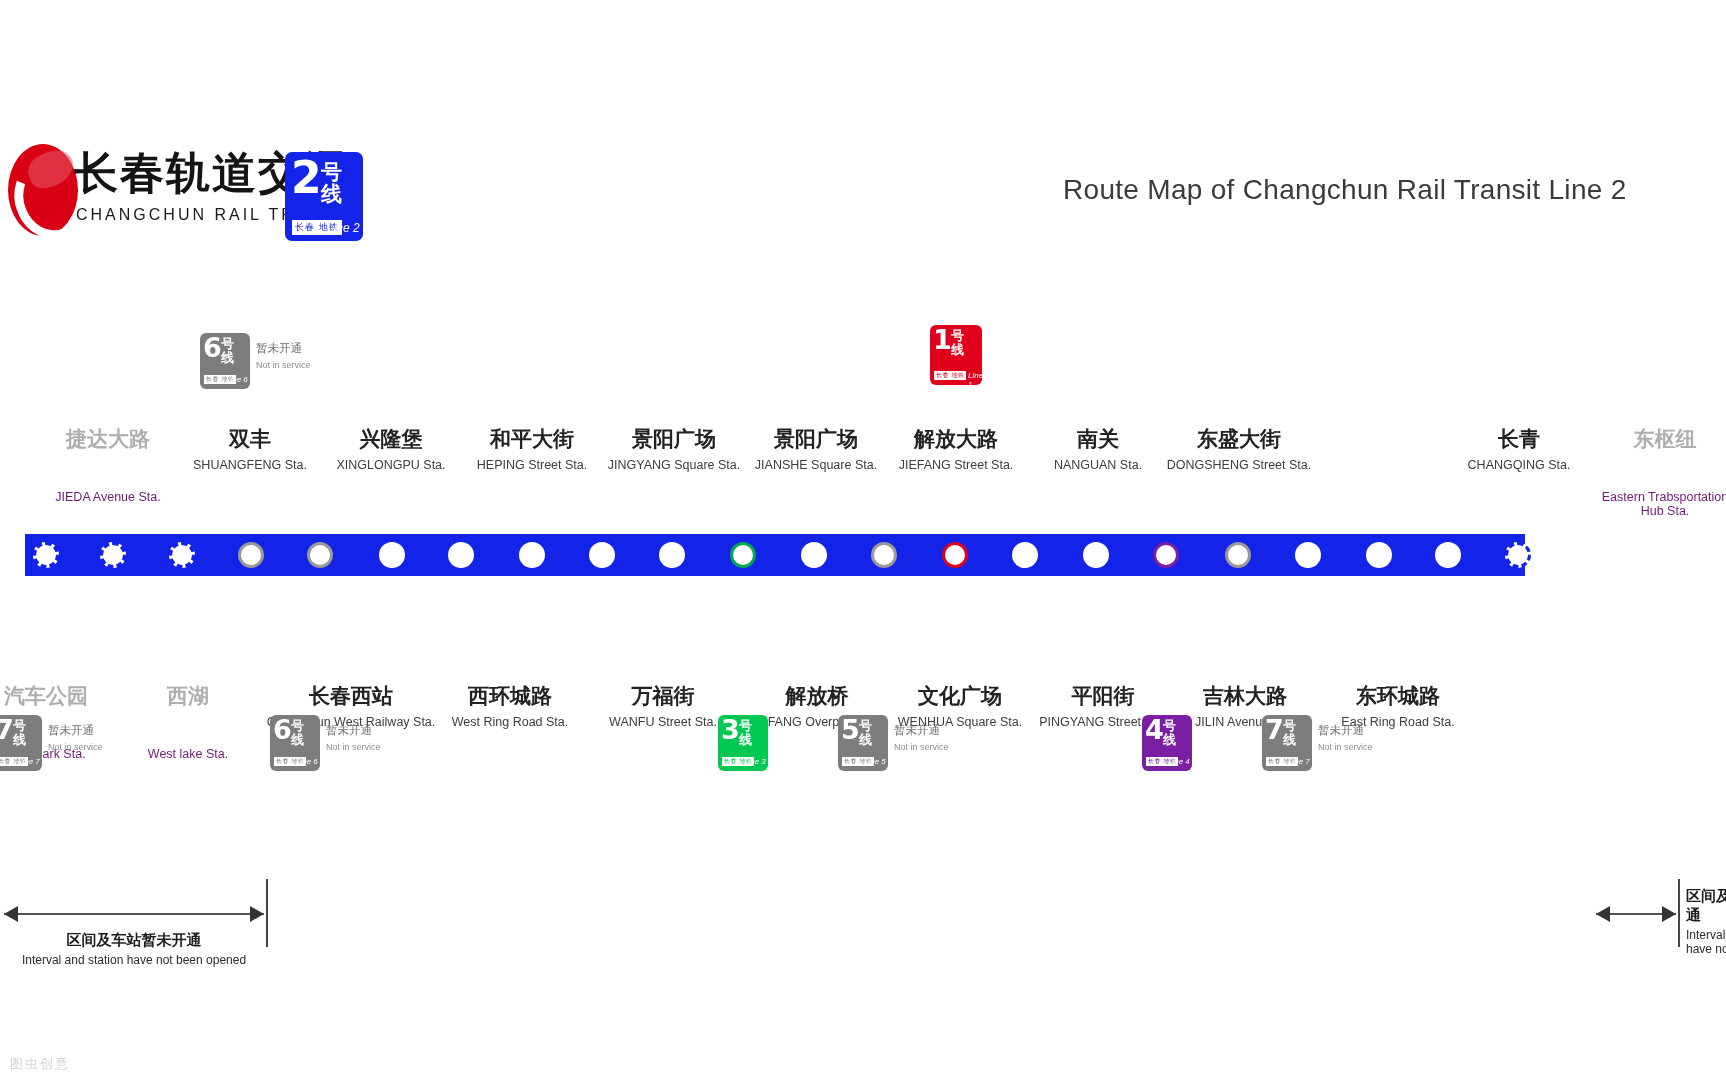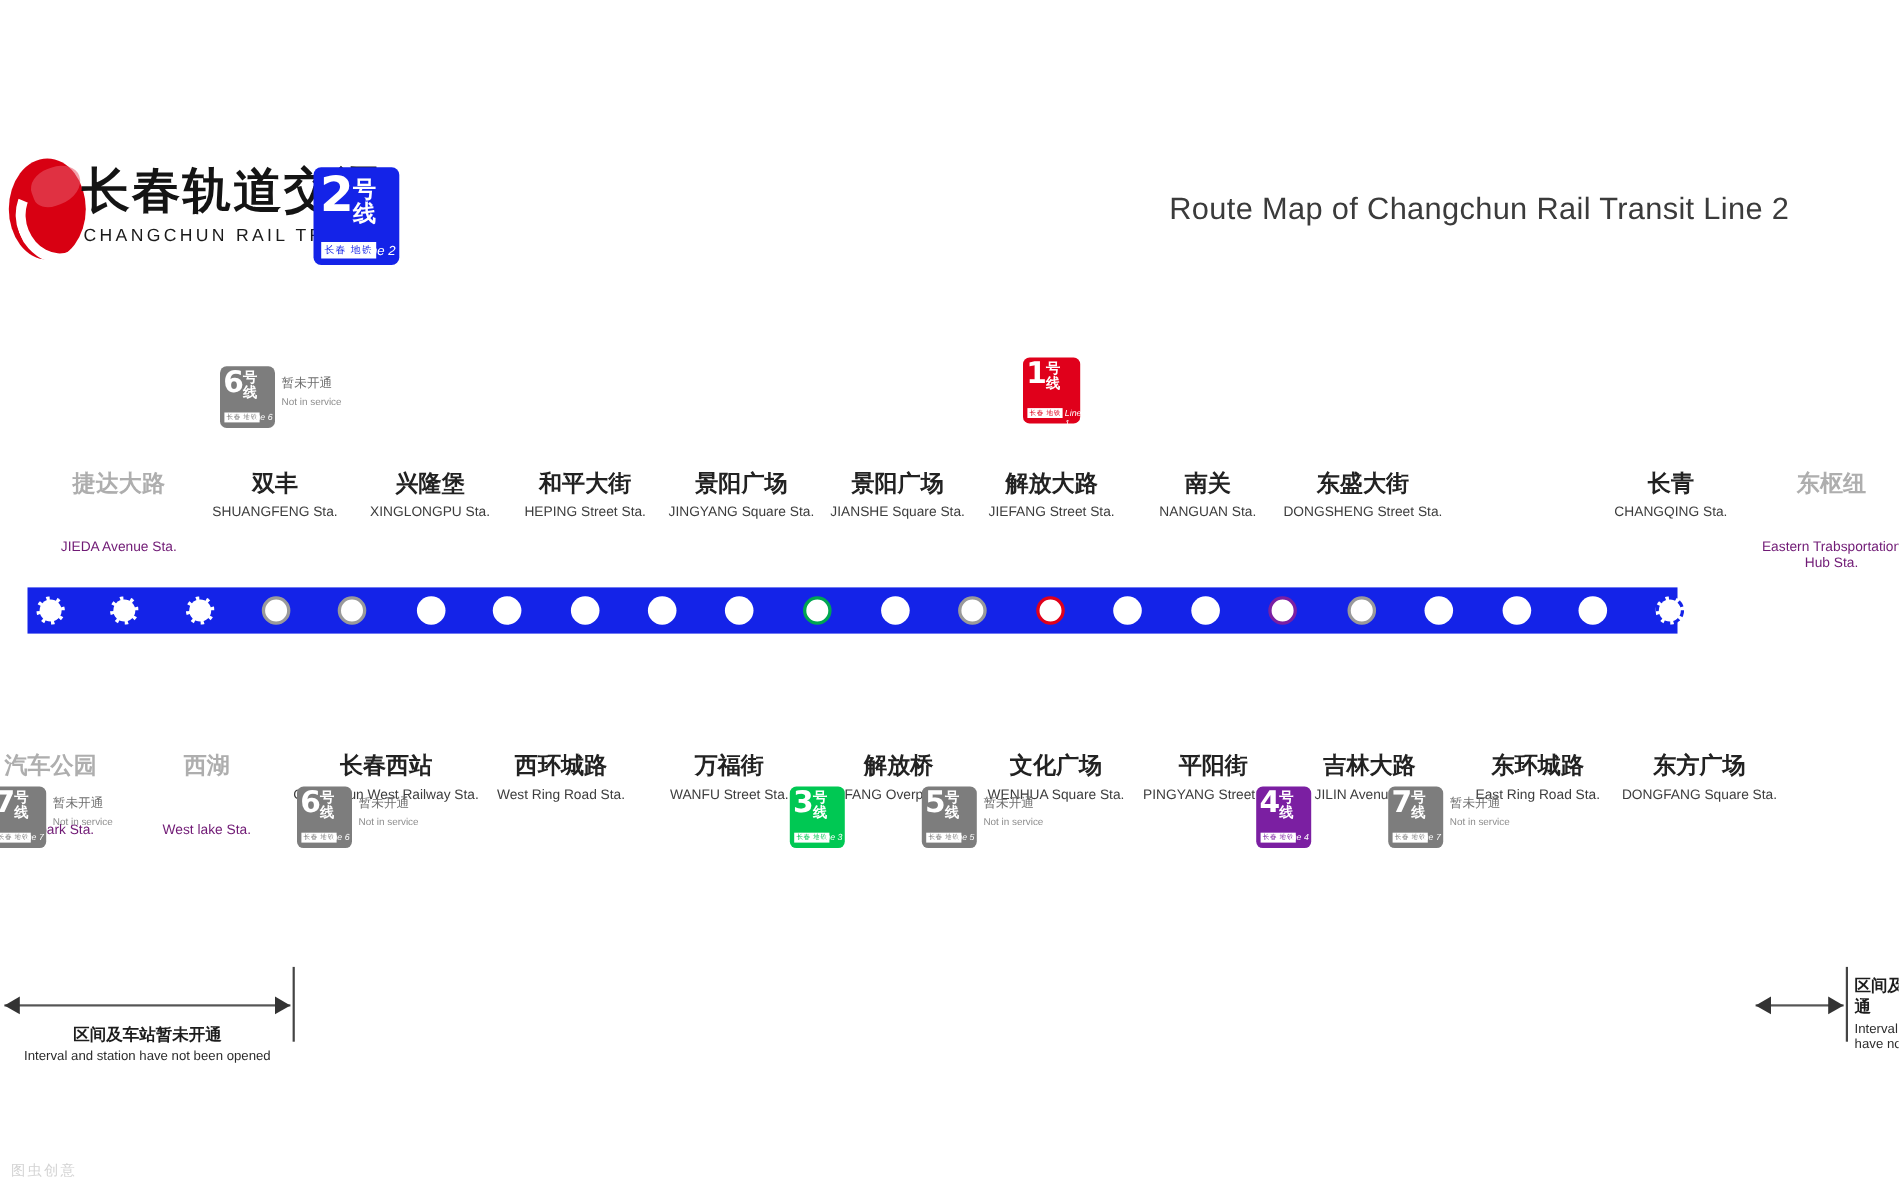--- a/index.html
+++ b/index.html
@@ -338,24 +338,20 @@
     <div class="en">PINGYANG Street Sta.</div>
   </div>
   <div class="lbl below" style="left:1145px;top:685px;">
     <div class="cn">吉林大路</div>
     <div class="en">JILIN Avenue Sta.</div>
   </div>
   <div class="lbl below" style="left:1298px;top:685px;">
     <div class="cn">东环城路</div>
     <div class="en">East Ring Road Sta.</div>
   </div>
-  <div class="lbl below" style="left:1445px;top:685px;">
-    <div class="cn">东方广场</div>
-    <div class="en">DONGFANG Square Sta.</div>
-  </div>
 
   <div class="ic" style="left:200px;top:333px;">
     <div class="ic-badge" style="background:#7d7d7d;">
       <span class="n">6</span>
       <span class="h1">号</span>
       <span class="h2">线</span>
       <span class="cs" style="color:#7d7d7d;">长春 地铁</span>
       <span class="es">Line 6</span>
     </div>
     <div class="ic-note">

